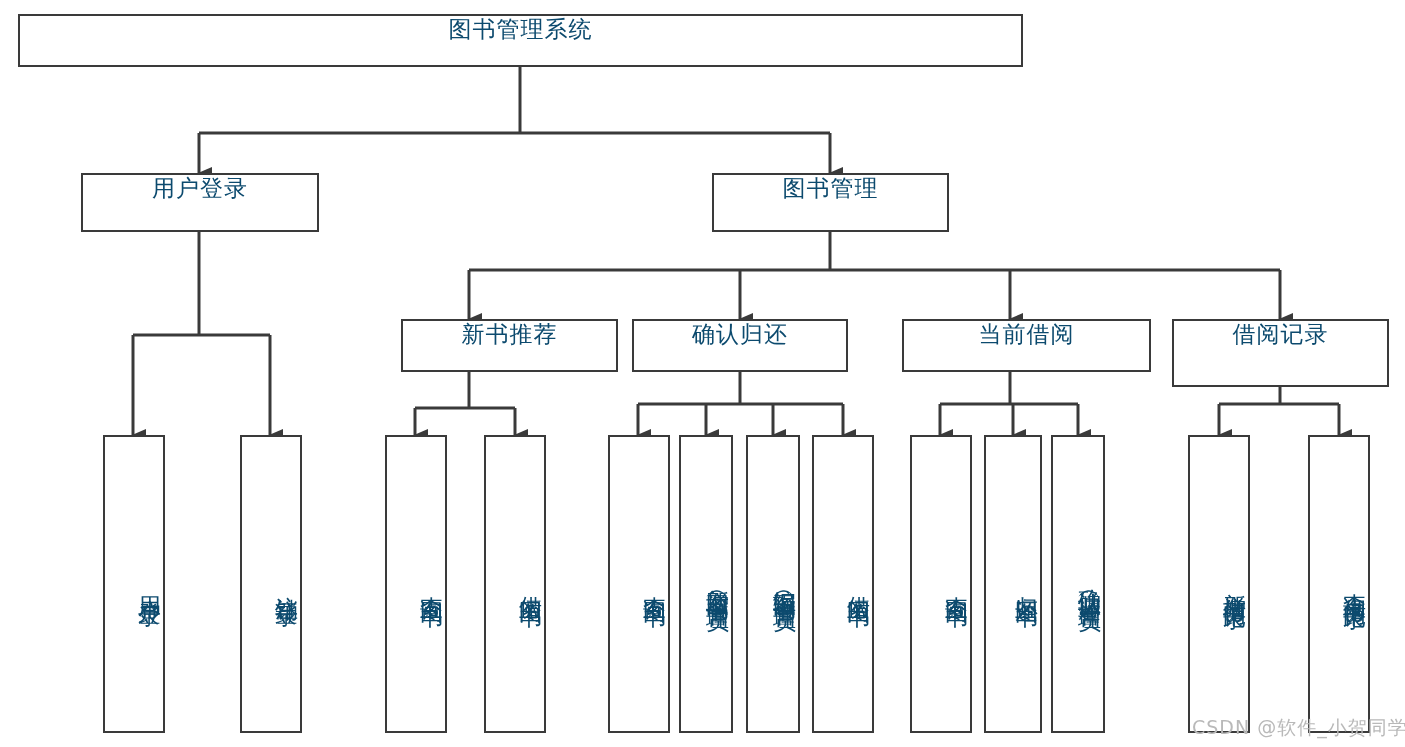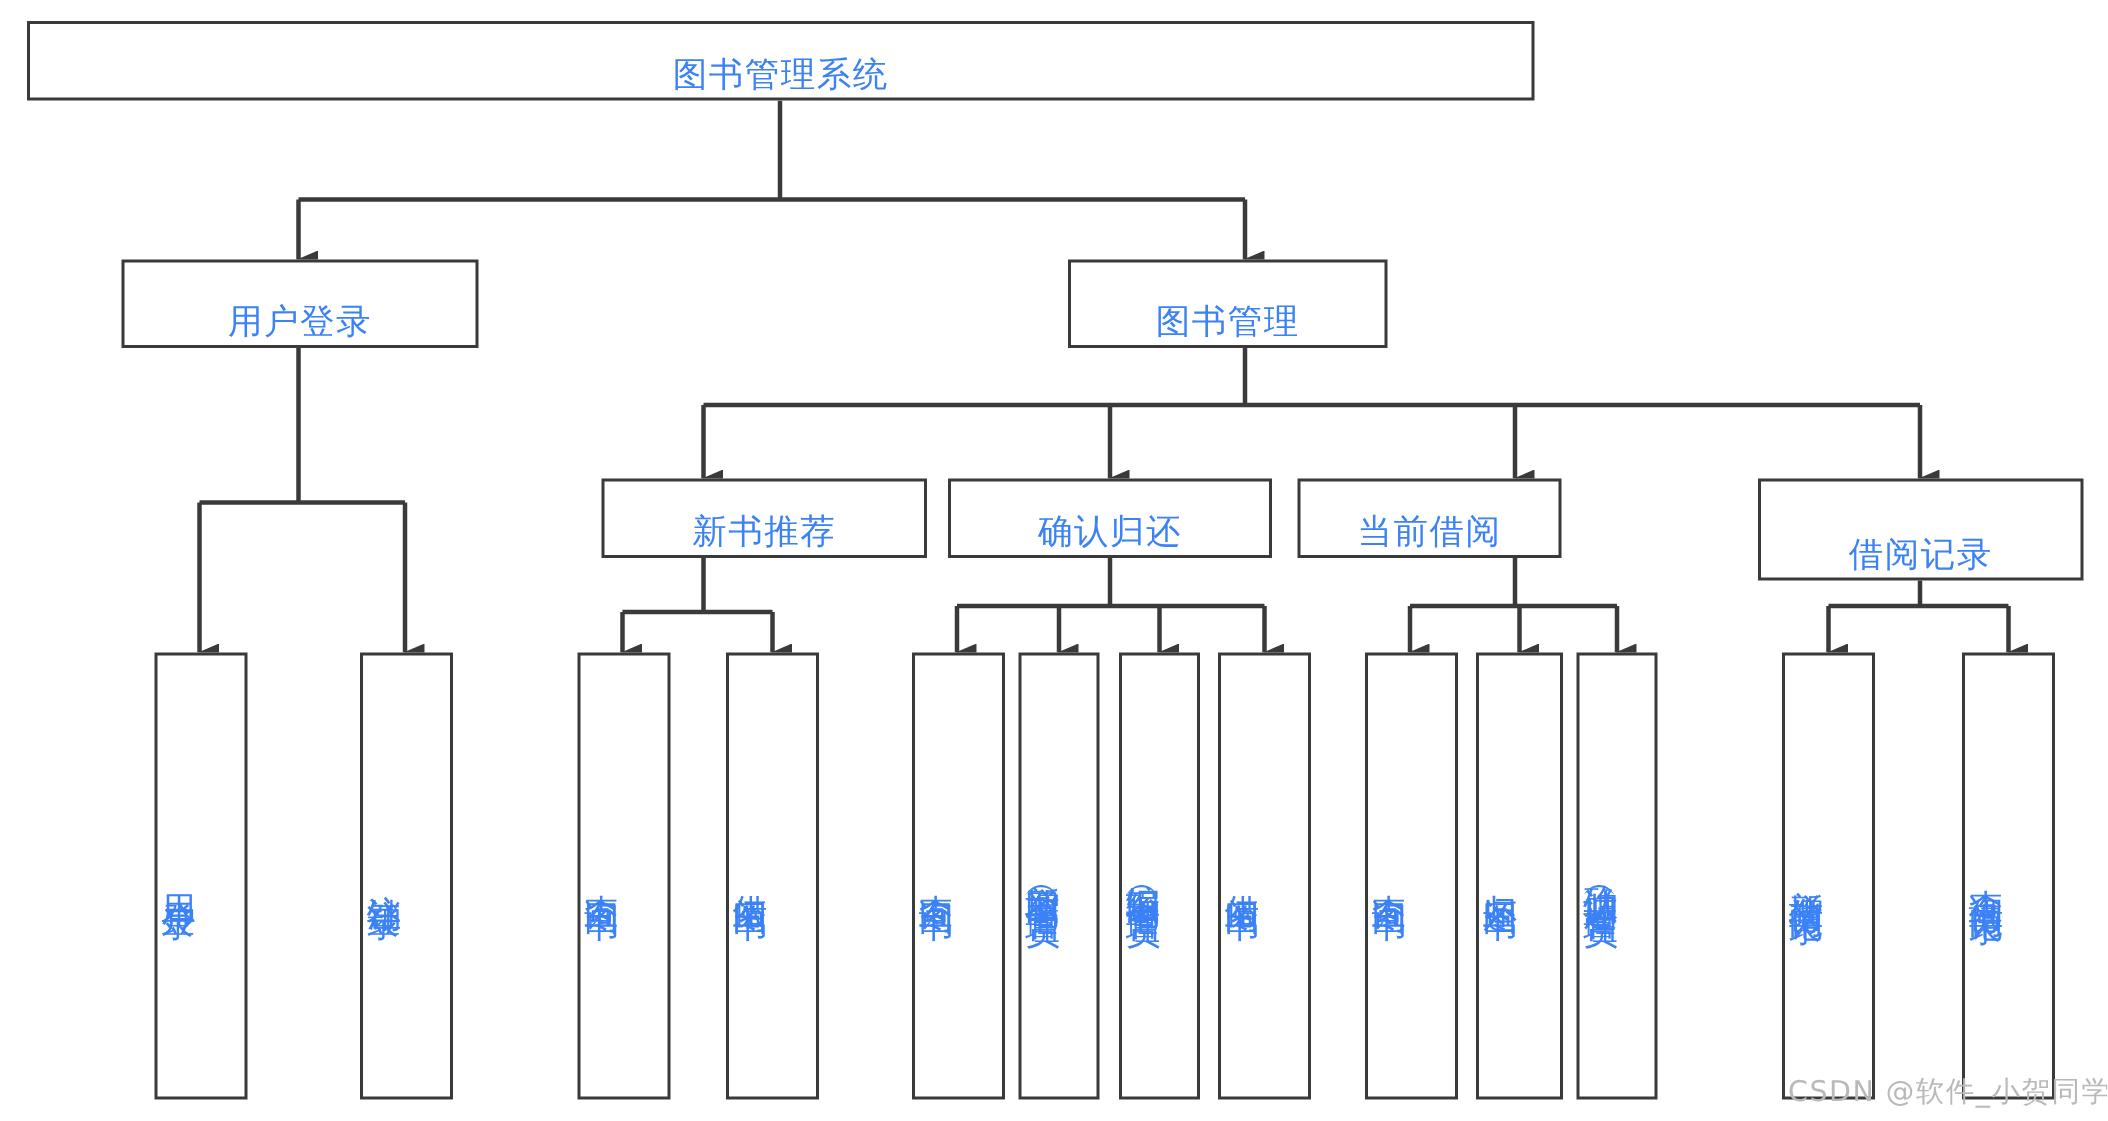--- a/index.html
+++ b/index.html
@@ -23,23 +23,23 @@
     width: 1405px;
     height: 747px;
     pointer-events: none;
   }
   .node {
     position: absolute;
     box-sizing: border-box;
     border: 2.5px solid #3a3a3a;
     background: #ffffff;
     display: flex;
-    align-items: flex-end;
+    align-items: flex-start;
     justify-content: center;
-    color: #3b82f6;
+    color: #0c4a6e;
   }
   .node.horiz {
     font-size: 23px;
     letter-spacing: 1px;
     line-height: 1.2;
   }
   .node.vert {
     writing-mode: vertical-rl;
     text-orientation: upright;
     font-size: 23px;
@@ -110,31 +110,31 @@
       </g>
   </svg>
 
   <div class="node horiz" style="left: 18px; top: 14px; width: 1005px; height: 53px;">
     <span>图书管理系统</span>
   </div>
 
   <div class="node horiz" style="left: 81px; top: 173px; width: 238px; height: 59px;">
     <span>用户登录</span>
   </div>
-  <div class="node horiz" style="left: 712px; top: 173px; width: 213px; height: 59px;">
+  <div class="node horiz" style="left: 712px; top: 173px; width: 237px; height: 59px;">
     <span>图书管理</span>
   </div>
 
   <div class="node horiz" style="left: 361px; top: 319px; width: 217px; height: 53px; margin-left: 40px;">
     <span>新书推荐</span>
   </div>
   <div class="node horiz" style="left: 632px; top: 319px; width: 216px; height: 53px;">
     <span>确认归还</span>
   </div>
-  <div class="node horiz" style="left: 865px; top: 319px; width: 176px; height: 53px;">
+  <div class="node horiz" style="left: 902px; top: 319px; width: 249px; height: 53px;">
     <span>当前借阅</span>
   </div>
   <div class="node horiz" style="left: 1172px; top: 319px; width: 217px; height: 68px;">
     <span>借阅记录</span>
   </div>
 
   <div class="node vert" style="left: 103px; top: 435px; width: 62px; height: 298px;">
     <span class="vtext">用户登录</span>
   </div>
   <div class="node vert" style="left: 240px; top: 435px; width: 62px; height: 298px;">

